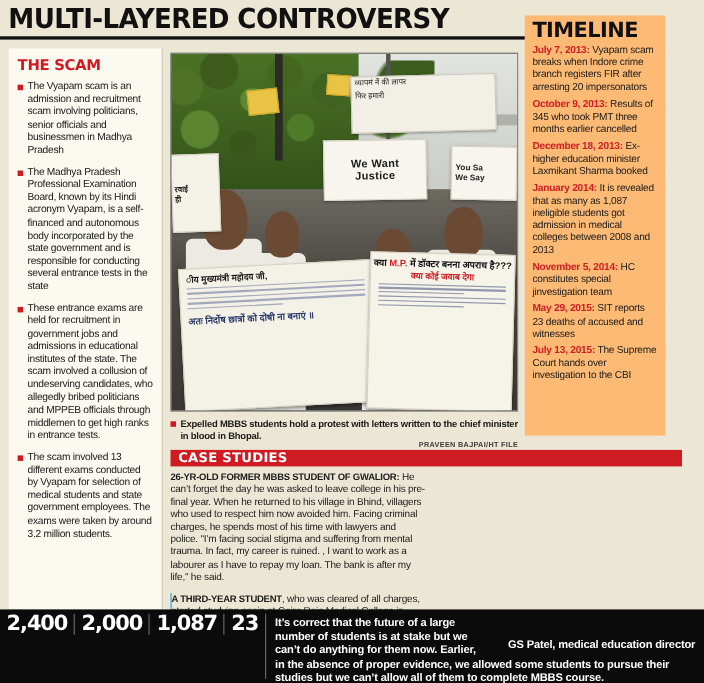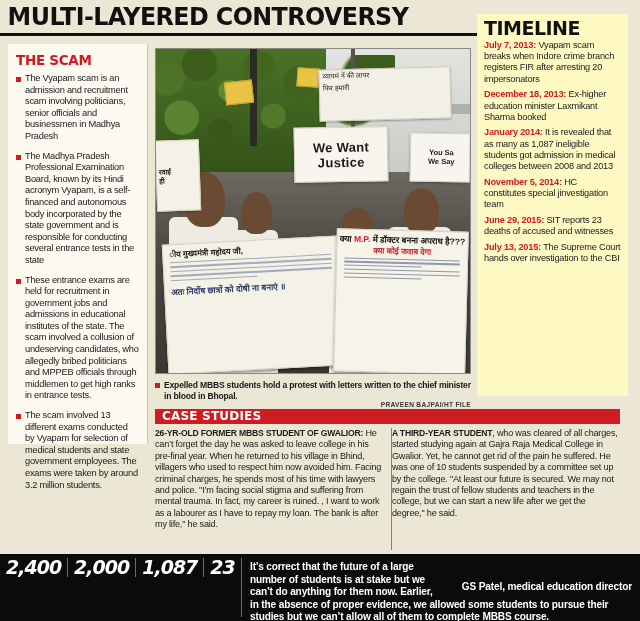--- a/index.html
+++ b/index.html
@@ -27,21 +27,21 @@
     line-height:1;
     padding:0 0 4px 8px;
     color:#111;
     text-transform:uppercase;
     transform:scaleX(0.95);
     transform-origin:left bottom;
   }
 
   
   .scam-col {
-    position:absolute; left:8px; top:44px; width:140px; height:400px;
+    position:absolute; left:8px; top:44px; width:140px; height:510px;
     background:#fbf9f0;
     border-right:1px solid #cfc7ab;
     padding:8px 8px 4px 8px;
   }
   .scam-head {
     color:#d1191f;
     font-family:"DejaVu Sans", sans-serif;
     font-weight:bold;
     font-size:13.5px;
     letter-spacing:-0.3px;
@@ -120,27 +120,26 @@
   .sr-h1 .rd { color:#cc2026; }
   .sr-h2 { font-size:8px; font-weight:bold; text-align:center; color:#cc2026; }
   .sr-line { height:1.2px; background:#3b4d7a; margin:2.6px 7px; opacity:.55; border-radius:1px; }
   .sr-line.s { width:60%; }
   .wewant {
     position:absolute; left:44%; top:24%; width:30%; height:17%;
     background:#f7f5ee; border:1px solid #d6d2c2; transform:rotate(-1deg);
     display:flex; flex-direction:column; justify-content:center; align-items:center;
     box-shadow:0 1px 3px rgba(0,0,0,.35);
   }
-  .wewant span { font-size:13px; font-weight:bold; color:#1a1a1a; letter-spacing:.3px; }
+  .wewant span { font-size:10px; font-weight:bold; color:#1a1a1a; letter-spacing:.3px; }
   .yousay {
     position:absolute; right:0%; top:26%; width:19%; height:15%;
     background:#f7f5ee; border:1px solid #d6d2c2; transform:rotate(1deg);
     display:flex; flex-direction:column; justify-content:center; padding-left:3px;
     box-shadow:0 1px 3px rgba(0,0,0,.35);
-    text-align:center;
   }
   .yousay span { font-size:7.5px; font-weight:bold; color:#1a1a1a; }
   .hindi-small {
     position:absolute; left:0%; top:28%; width:14%; height:22%;
     background:#f4f1e6; border:1px solid #d6d2c2; transform:rotate(-2deg);
     display:flex; flex-direction:column; justify-content:center; padding-left:2px;
     box-shadow:0 1px 2px rgba(0,0,0,.3);
   }
   .hindi-small span { font-size:7px; font-weight:bold; }
 
@@ -159,51 +158,51 @@
   .cs-bar {
     position:absolute; left:155px; top:409px; width:465px; height:15px;
     background:#cf1b22;
   }
   .cs-bar span {
     color:#fff; font-family:"DejaVu Sans", sans-serif; font-weight:bold;
     font-size:12px; letter-spacing:.2px; padding-left:7px; line-height:15px; display:block;
   }
   .cs-body {
     position:absolute; left:155px; top:428px; width:465px; height:122px;
-    display:flex; gap:8px;
+    display:flex; gap:8px;flex-direction:column;
   }
   .cs-col { width:232px; }
   .cs-col.b { border-left:1px solid #0ea5e9; padding-left:0; width:233px; }
   .cs-lead { font-weight:bold; font-size:8.6px; }
   .cs-text { font-size:9.1px; line-height:11.4px; letter-spacing:-0.2px; }
 
   
   .timeline {
-    position:absolute; left:477px; top:14px; width:151px; height:382px;
-    background:#fef9c3; padding:4px 7px 6px 7px;
+    position:absolute; left:477px; top:14px; width:128px; height:382px;
+    background:#fdba74; padding:4px 7px 6px 7px;
   }
   .tl-head {
     font-family:"DejaVu Sans", sans-serif; font-weight:bold;
     font-size:19px; letter-spacing:-0.5px; color:#111; line-height:21px;
     margin-bottom:1px;
   }
   .tl-item { font-size:9.2px; line-height:11.2px; margin-bottom:4.5px; letter-spacing:-0.2px; }
   .tl-date { color:#cf1b22; font-weight:bold; }
 
   
   .bottom {
     position:absolute; left:0; bottom:0; width:640px; height:67px; background:#0b0b0b;
   }
   .nums { position:absolute; left:0; top:0; width:236px; height:67px; padding:3px 0 0 6px; }
   .nums-title {
     color:#fff; font-family:"DejaVu Sans", sans-serif; font-weight:bold;
     font-size:20px; letter-spacing:-0.6px; line-height:22px;
   }
   .nums-row { display:flex; margin-top:1px; }
-  .num-cell { padding:0 6px 0 0; position:relative;font-style:italic; }
+  .num-cell { padding:0 6px 0 0; position:relative; }
   .num-cell + .num-cell { padding-left:6px; border-left:1px solid #6d6d6d;text-align:center; }
   .num-val {
     color:#fff; font-family:"DejaVu Sans", sans-serif; font-weight:bold;
     font-size:19px; line-height:19px; letter-spacing:-1px;
   }
   .quote-wrap {
     position:absolute; left:241px; top:4px; width:395px; height:59px;
     border-left:1px solid #6d6d6d; padding:3px 4px 0 8px;
   }
   .quote {
@@ -327,24 +326,25 @@
     </div>
     <div class="cs-col b">
       <div class="cs-text"><span class="cs-lead">A THIRD-YEAR STUDENT</span><span>, who was cleared of all charges, started studying again at Gajra Raja Medical College in Gwalior. Yet, he cannot get rid of the pain he suffered. He was one of 10 students suspended by a committee set up by the college. "At least our future is secured. We may not regain the trust of fellow students and teachers in the college, but we can start a new life after we get the degree," he said.</span></div>
     </div>
   </div>
 
   <div class="timeline">
     <div class="tl-head">TIMELINE</div>
 
     <div class="tl-item"><span class="tl-date">July 7, 2013:</span><span> Vyapam scam breaks when Indore crime branch registers FIR after arresting 20 impersonators</span></div>
+    <div class="tl-item"><span class="tl-date">October 9, 2013:</span><span> Results of 345 who took PMT three months earlier cancelled</span></div>
     <div class="tl-item"><span class="tl-date">December 18, 2013:</span><span> Ex-higher education minister Laxmikant Sharma booked</span></div>
     <div class="tl-item"><span class="tl-date">January 2014:</span><span> It is revealed that as many as 1,087 ineligible students got admission in medical colleges between 2008 and 2013</span></div>
     <div class="tl-item"><span class="tl-date">November 5, 2014:</span><span> HC constitutes special jinvestigation team</span></div>
-    <div class="tl-item"><span class="tl-date">June 29, 2015:</span><span> SIT reports 23 deaths of accused and witnesses</span></div>
+    <div class="tl-item"><span class="tl-date">May 29, 2015:</span><span> SIT reports 23 deaths of accused and witnesses</span></div>
     <div class="tl-item"><span class="tl-date">July 13, 2015:</span><span> The Supreme Court hands over investigation to the CBI</span></div>
   </div>
 
   <div class="bottom">
     <div class="nums">
       <div class="nums-row">
         <div class="num-cell">
           <div class="num-val">2,400</div>
 
         </div>

